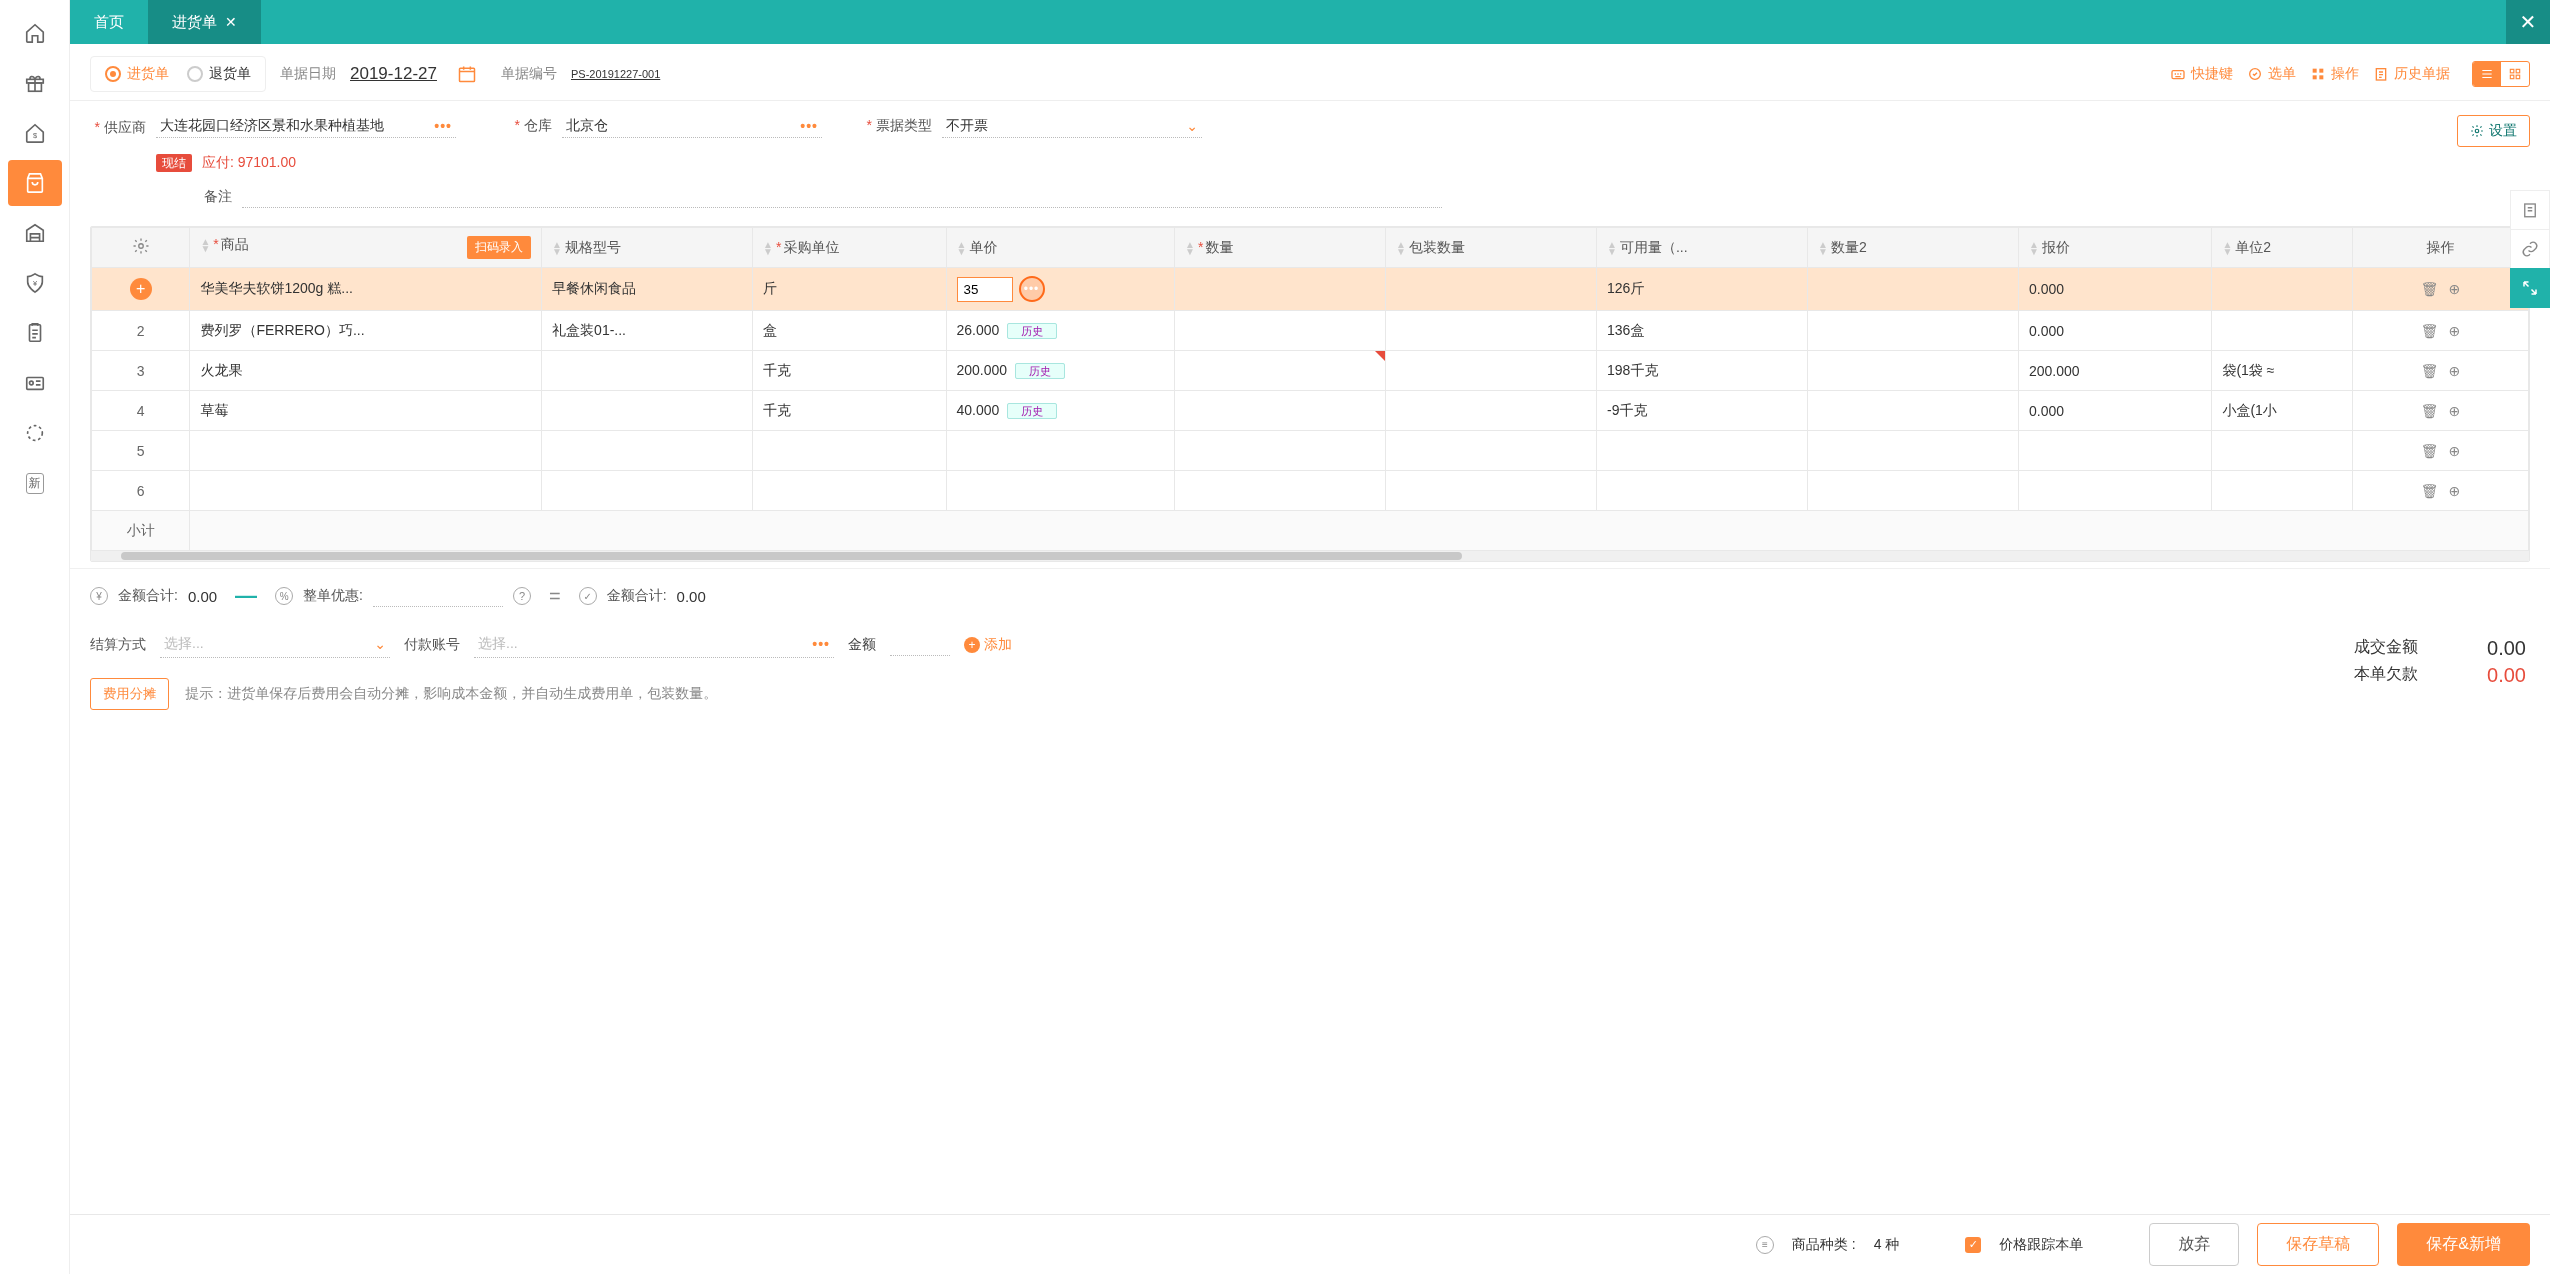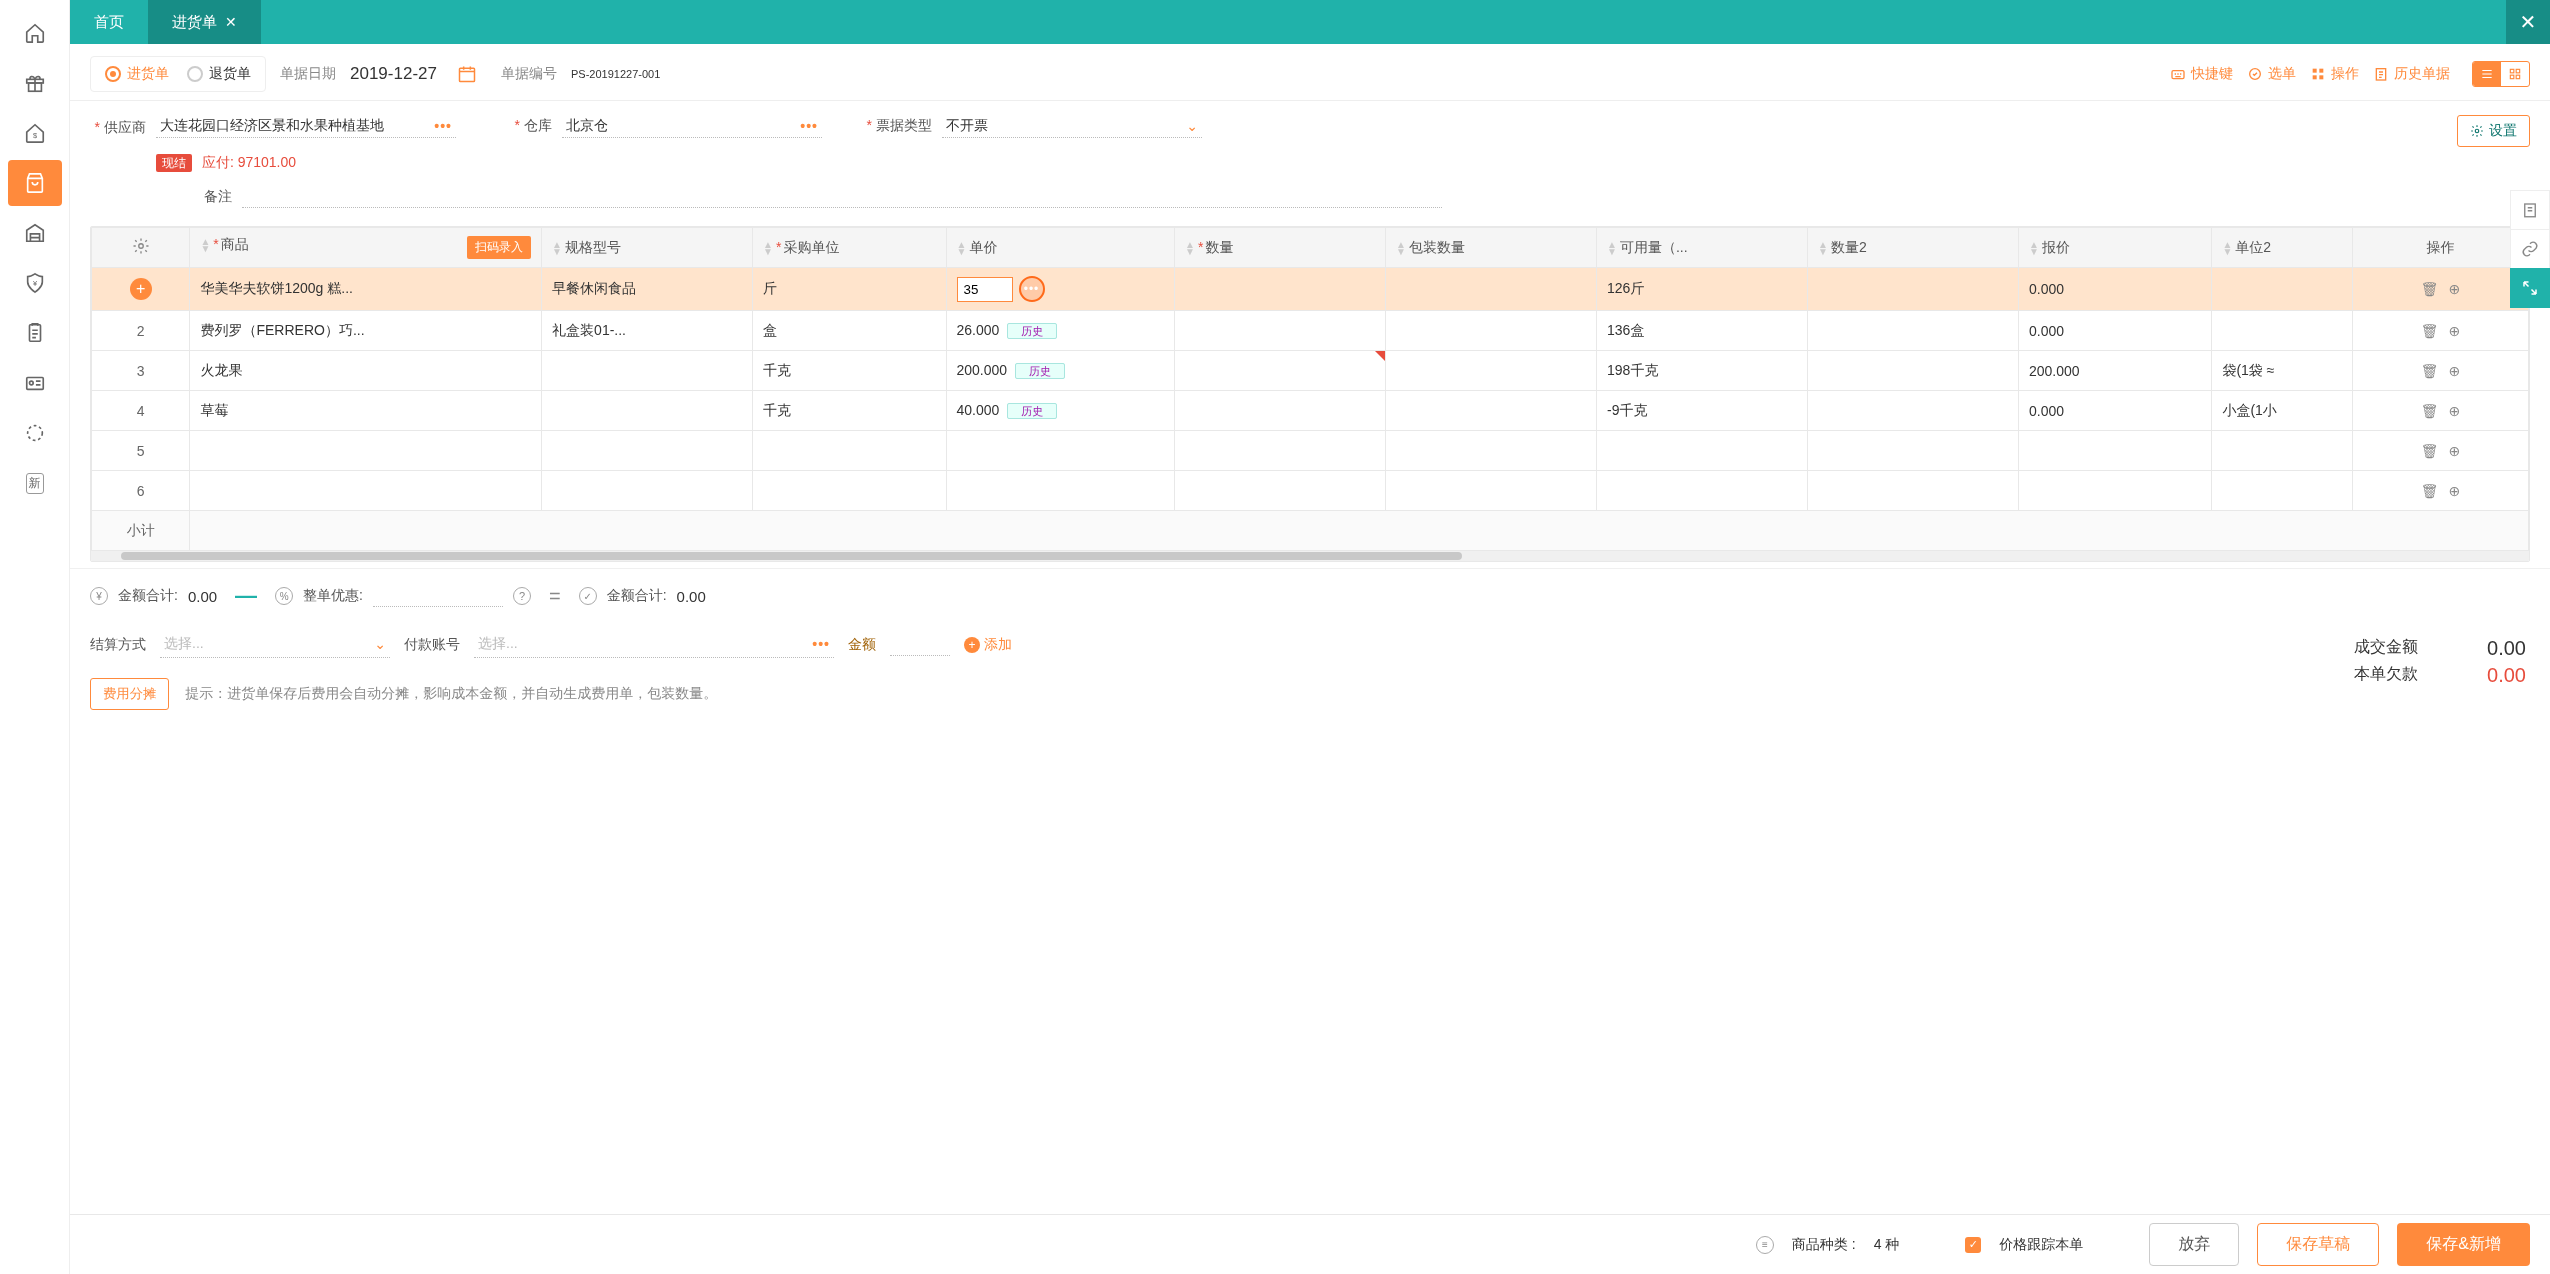--- a/index.html
+++ b/index.html
@@ -35,21 +35,21 @@
 
 
 .header-bar { display: flex; align-items: center; padding: 12px 20px 8px; border-bottom: 1px solid #eee; gap: 14px; }
 .radio-tabs { display: flex; gap: 18px; border: 1px solid #eee; border-radius: 4px; padding: 8px 14px; }
 .radio-tab { display: flex; align-items: center; gap: 6px; cursor: pointer; }
 .radio-dot { width: 16px; height: 16px; border-radius: 50%; border: 2px solid #ccc; display: inline-block; position: relative; }
 .radio-tab.sel .radio-dot { border-color: #ff8a3c; }
 .radio-tab.sel .radio-dot::after { content: ''; position: absolute; inset: 3px; background: #ff8a3c; border-radius: 50%; }
 .radio-tab.sel { color: #ff8a3c; font-weight: 500; }
 .hdr-label { color: #888; }
-.hdr-val { color: #333; margin-right: 6px; }
+.hdr-val { color: #333; margin-right: 6px; text-decoration: underline; }
 .cal-icon { width: 20px; height: 20px; color: #ff8a3c; }
 .header-bar .spacer { flex: 1; }
 .hdr-link { display: flex; align-items: center; gap: 5px; color: #ff8a3c; cursor: pointer; }
 .view-toggle { display: flex; margin-left: 8px; border: 1px solid #ff8a3c; border-radius: 3px; overflow: hidden; }
 .view-toggle span { width: 28px; height: 24px; display: flex; align-items: center; justify-content: center; cursor: pointer; color: #ff8a3c; }
 .view-toggle span.on { background: #ff8a3c; color: #fff; }
 
 
 .form-row { display: flex; align-items: flex-start; padding: 14px 20px 8px; gap: 40px; }
 .form-group { display: flex; align-items: flex-start; gap: 10px; }
@@ -504,21 +504,21 @@
             <span class="tot-lbl">结算方式</span>
             <div class="pay-sel">
                 <span>选择...</span>
                 <span class="chev">⌄</span>
               </div>
             <span class="tot-lbl">付款账号</span>
             <div class="pay-sel" style="width:360px;">
                 <span>选择...</span>
                 <span class="triple-dot">•••</span>
               </div>
-            <span class="tot-lbl" style="color:#a16207;">金额</span>
+            <span class="tot-lbl" style="color:#404040;">金额</span>
             <input class="tot-input" style="width: 60px;">
             <div class="add-link">
                 <span class="pl">+</span>
                 <span>添加</span>
               </div>
           </div>
           <div class="fee-row">
             <button class="fee-btn">费用分摊</button>
             <span class="tip">提示：进货单保存后费用会自动分摊，影响成本金额，并自动生成费用单，包装数量。</span>
           </div>

